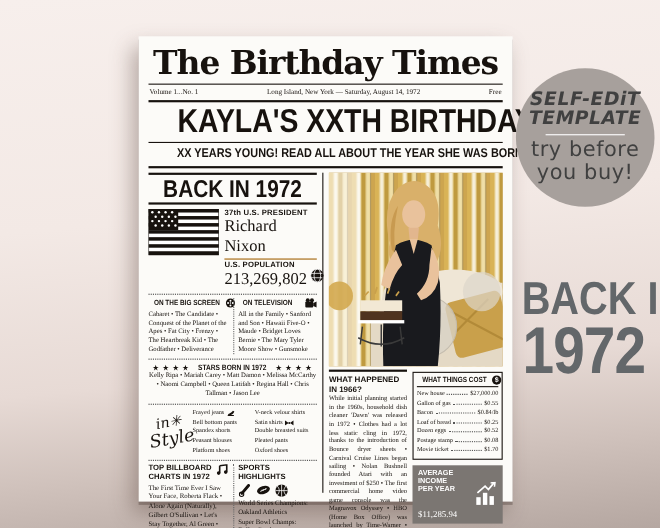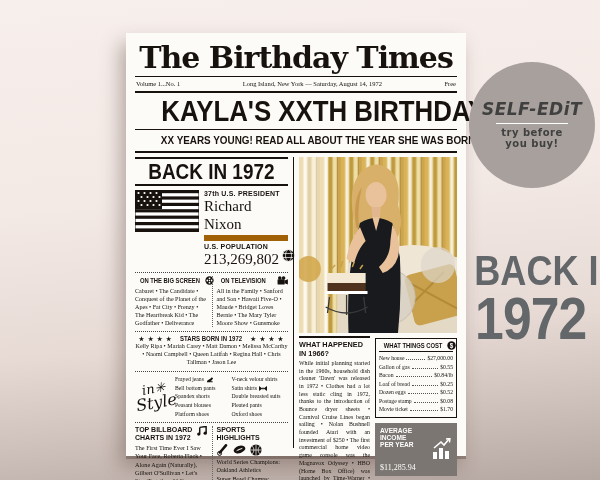--- a/index.html
+++ b/index.html
@@ -30,21 +30,21 @@
   .colL{width:153px;padding-right:5px;}
   .colR{flex:1;border-left:1px solid #17120e;padding-left:5px;display:flex;flex-direction:column;}
   
   .backbox{border-top:2.5px solid #17120e;border-bottom:2.5px solid #17120e;text-align:center;
     font-family:"Liberation Sans", sans-serif;font-weight:bold;font-size:22px;line-height:1.15;}
   .presrow{display:flex;gap:5px;margin-top:4px;align-items:stretch;}
   .flagwrap{width:64px;flex:none;}
   .presinfo{flex:1;min-width:0;}
   .slab{font-family:"Liberation Sans", sans-serif;font-weight:bold;font-size:7px;letter-spacing:.2px;}
   .sval{font-size:15px;line-height:1.2;}
-  .poprow{display:flex;align-items:center;gap:3px;margin-top:2px;border-top:6px solid #a16207;padding-top:2px;}
+  .poprow{display:flex;align-items:center;gap:3px;margin-top:2px;border-top:1px solid #a16207;padding-top:2px;}
   .dotrule{border:none;border-top:1.5px dotted #444;margin:4px 0 3px;}
   .twocol{display:flex;}
   .mini{width:50%;box-sizing:border-box;padding:0 4px 0 0;}
   .mini+.mini{border-left:1.5px dotted #666;padding:0 0 0 4px;}
   .minititle{font-family:"Liberation Sans", sans-serif;font-weight:bold;font-size:6.8px;
     display:flex;align-items:center;justify-content:space-between;margin-bottom:1.5px;}
   .minibody{font-size:6.1px;line-height:1.32;}
   .starstitle{display:flex;align-items:center;justify-content:center;gap:3px;
     font-family:"Liberation Sans", sans-serif;font-weight:bold;font-size:7px;margin:1px 0;}
   .starglyphs{font-size:6px;letter-spacing:1px;}
@@ -77,21 +77,21 @@
   .inc-text{flex:1;}
   .inc-lab{font-family:"Liberation Sans", sans-serif;font-weight:bold;font-size:6.6px;line-height:1.1;}
   .inc-val{font-size:8px;margin-top:14px;}
   
   .badge{position:absolute;left:469px;top:62px;width:126px;height:126px;border-radius:50%;
     background:#a7a09c;color:#404040;display:flex;flex-direction:column;align-items:center;justify-content:center;
     text-align:center;}
   .badge .b1{font-family:"DejaVu Sans", sans-serif;font-style:italic;font-weight:bold;
     font-size:17px;line-height:1.08;letter-spacing:.5px;}
   .badge .sep{width:72px;border-top:1.5px solid #fff;margin:4px 0 3px;}
-  .badge .b2{font-family:"DejaVu Sans", sans-serif;font-size:10px;line-height:1.15;letter-spacing:.5px;font-weight:bold;}
+  .badge .b2{font-family:"DejaVu Sans", sans-serif;font-size:19px;line-height:1.15;letter-spacing:.5px;}
   .sidetitle{position:absolute;left:462px;top:252px;width:138px;text-align:center;color:#63676a;
     font-family:"Liberation Sans", sans-serif;font-weight:bold;line-height:.92;}
   .sidetitle .s1{font-size:42px;}
   .sidetitle .s2{font-size:60px;letter-spacing:-1px;}
   .icon{display:inline-flex;flex:none;}
 </style>
 </head>
 <body>
 
 <div class="poster">
@@ -432,20 +432,21 @@
             </span>
           </div>
         </div>
       </div>
     </div>
   </div>
 </div>
 
 <div class="badge">
   <div class="b1">SELF-EDiT</div>
+  <div class="b1">TEMPLATE</div>
   <div class="sep"></div>
   <div class="b2">try before</div>
   <div class="b2">you buy!</div>
 </div>
 
 <div class="sidetitle">
   <div class="s1"><span class="cond">BACK IN</span></div>
   <div class="s2"><span class="cond">1972</span></div>
 </div>
 

